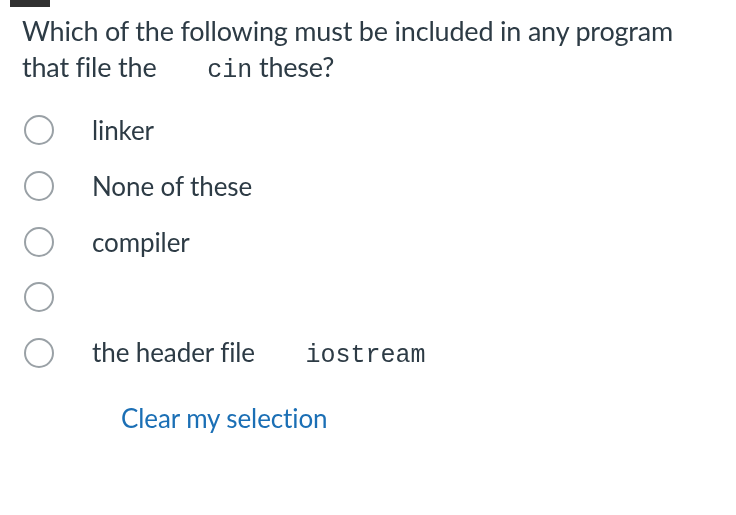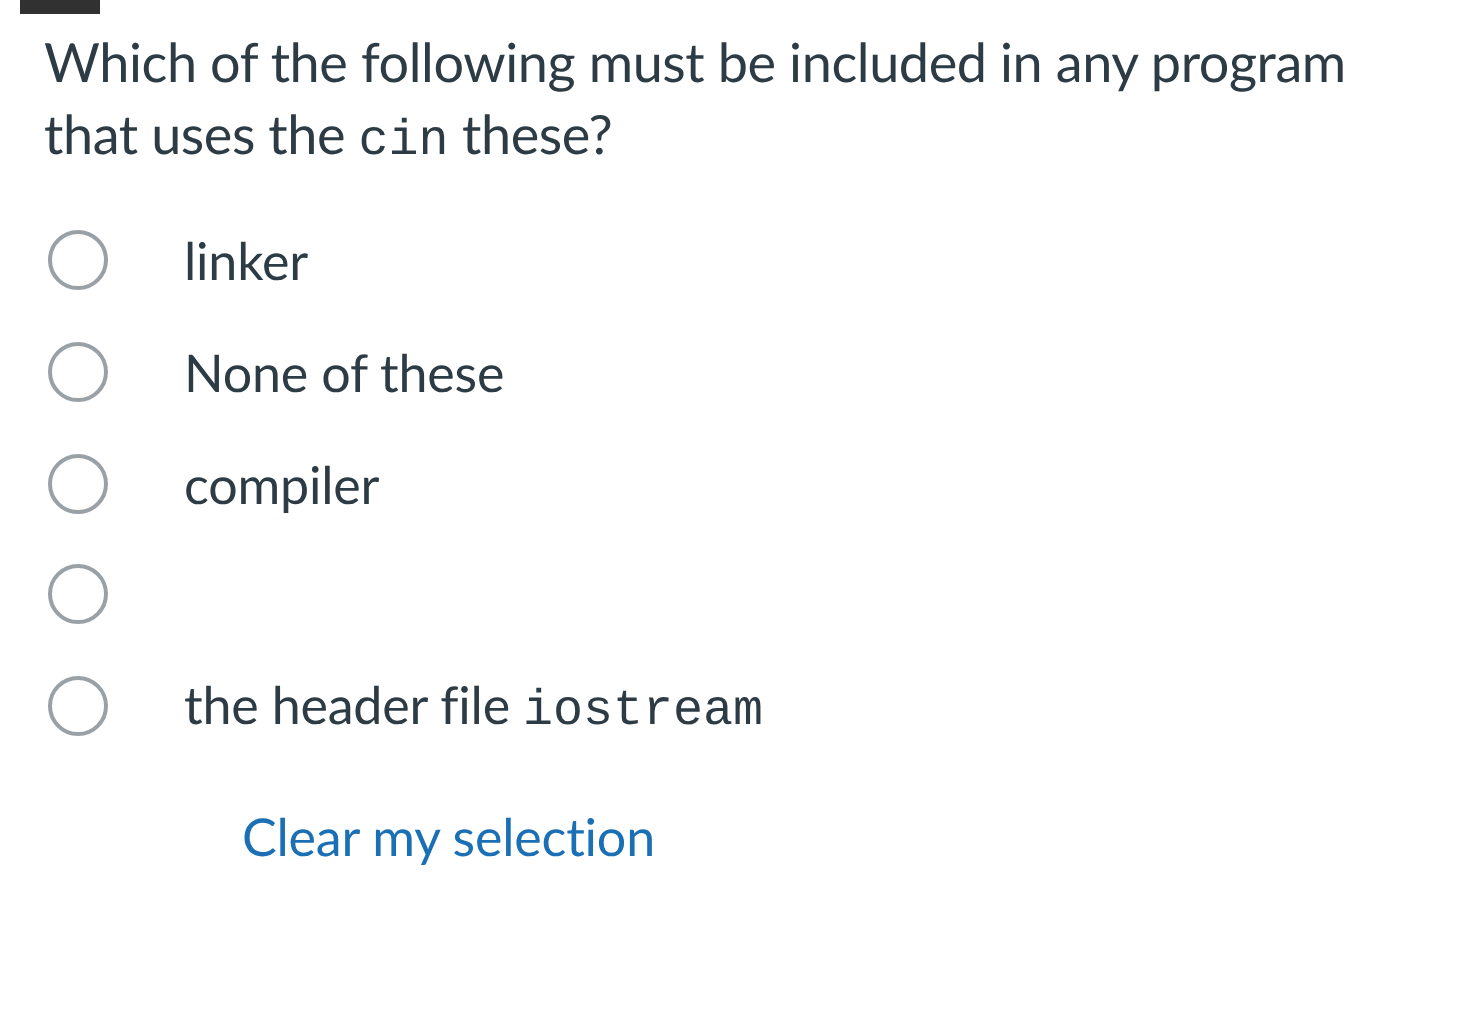--- a/index.html
+++ b/index.html
@@ -29,20 +29,21 @@
       font-size: 27px;
       line-height: 1.35;
       color: #2d3b45;
       font-weight: 400;
       letter-spacing: -0.2px;
     }
     .code {
       font-family: 'Menlo', 'Consolas', 'Courier New', monospace;
       font-size: 25px;
       letter-spacing: 0;
+      margin-left: 44px;
     }
     .options {
       margin-top: 26px;
     }
     .option-row {
       display: flex;
       align-items: center;
       margin-bottom: 24px;
       cursor: pointer;
     }
@@ -72,21 +73,21 @@
       letter-spacing: -0.1px;
     }
   </style>
 </head>
 <body>
 
 <div class="top-marker"></div>
 
 <div class="question-container">
   <div class="question-text">
-    <span>Which of the following must be included in any program that uses the </span><span class="code">cin</span><span> these?</span>
+    <span>Which of the following must be included in any program that file the </span><span class="code">cin</span><span> these?</span>
   </div>
 
   <div class="options">
 
     <div class="option-row">
       <div class="radio"></div>
       <div class="option-label">linker</div>
     </div>
 
     <div class="option-row">

